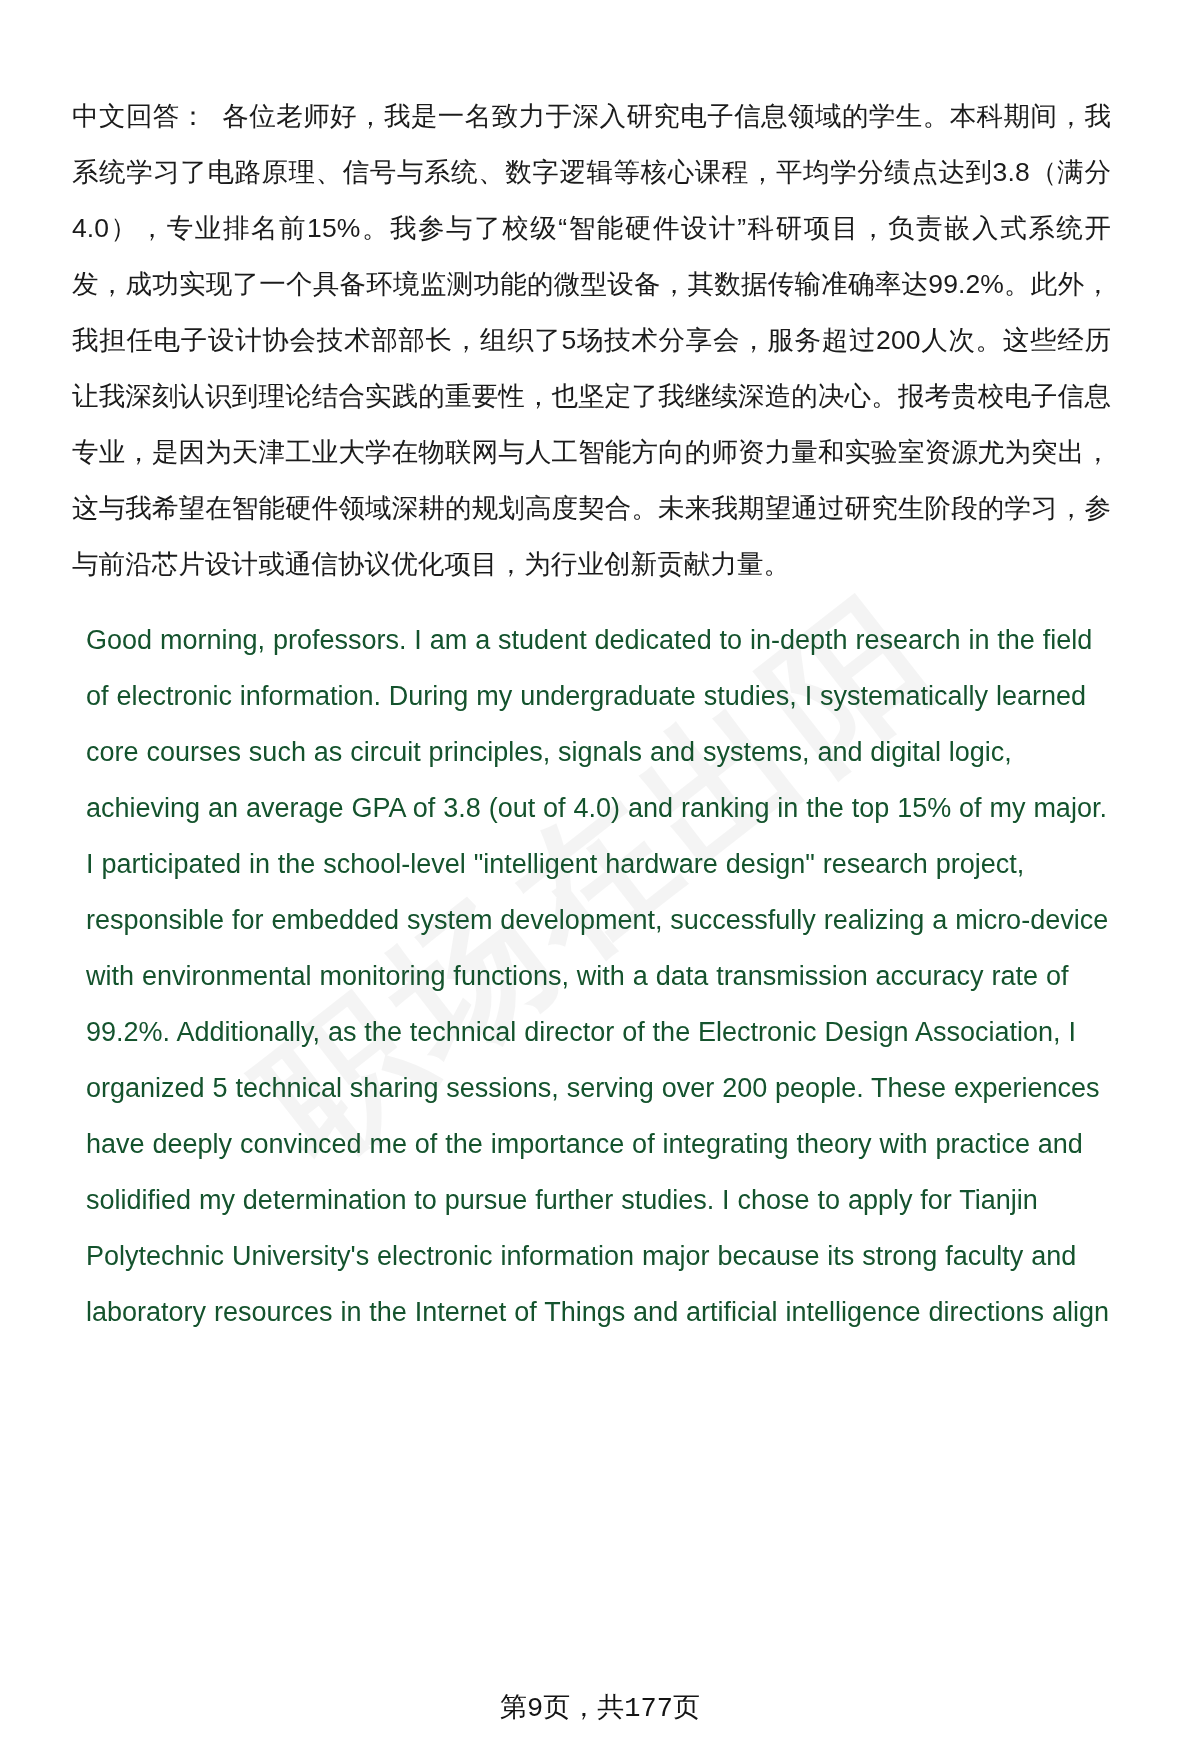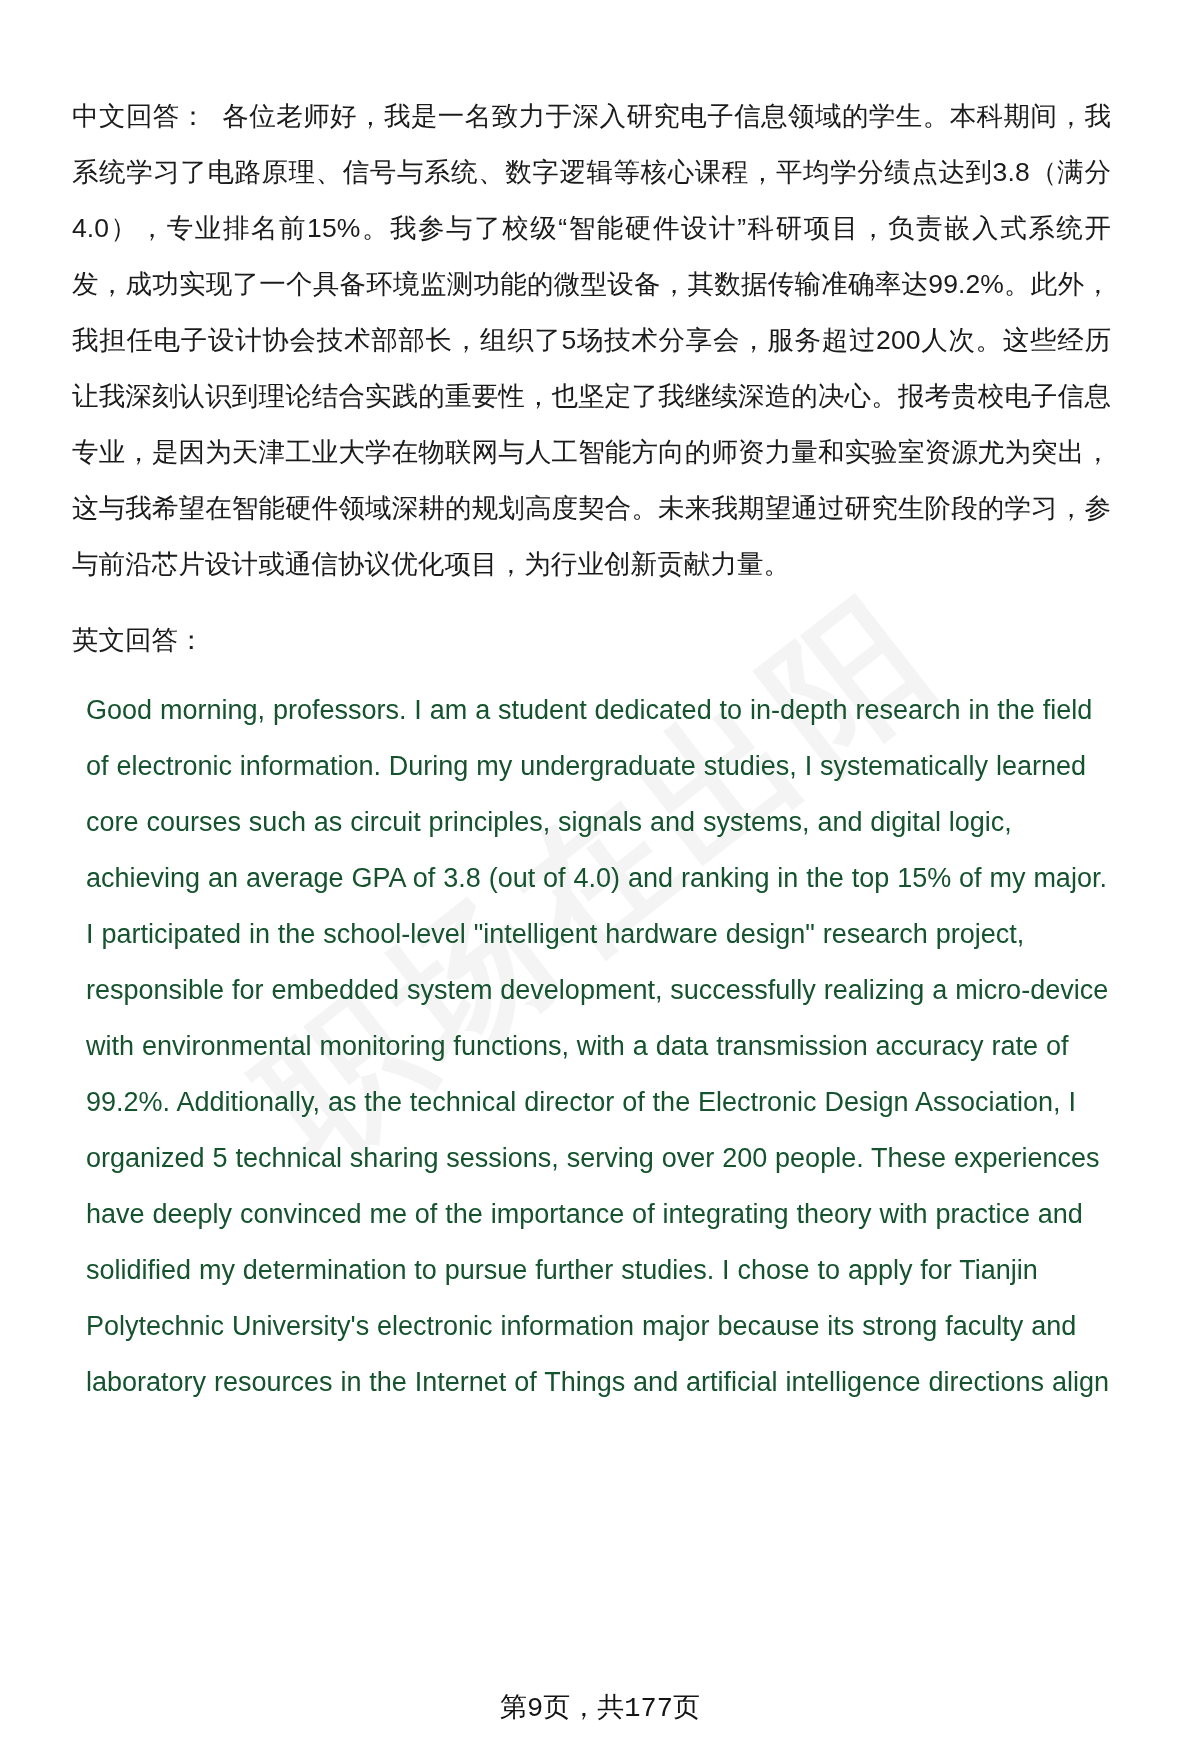--- a/index.html
+++ b/index.html
@@ -86,21 +86,20 @@
 <div class="page">
 
   <div class="watermark">
     <span>职场在出阳</span>
   </div>
 
   <div class="content">
 
     <p class="para para-zh"><span>中文回答：</span>&nbsp;&nbsp;<span>各位老师好，我是一名致力于深入研究电子信息领域的学生。本科期间，我系统学习了电路原理、信号与系统、数字逻辑等核心课程，平均学分绩点达到3.8（满分4.0），专业排名前15%。我参与了校级“智能硬件设计”科研项目，负责嵌入式系统开发，成功实现了一个具备环境监测功能的微型设备，其数据传输准确率达99.2%。此外，我担任电子设计协会技术部部长，组织了5场技术分享会，服务超过200人次。这些经历让我深刻认识到理论结合实践的重要性，也坚定了我继续深造的决心。报考贵校电子信息专业，是因为天津工业大学在物联网与人工智能方向的师资力量和实验室资源尤为突出，这与我希望在智能硬件领域深耕的规划高度契合。未来我期望通过研究生阶段的学习，参与前沿芯片设计或通信协议优化项目，为行业创新贡献力量。</span></p>
 
-    <div class="label-line">英文回答：</div>
 
     <p class="para-en">Good morning, professors. I am a student dedicated to in-depth research in the field of electronic information. During my undergraduate studies, I systematically learned core courses such as circuit principles, signals and systems, and digital logic, achieving an average GPA of 3.8 (out of 4.0) and ranking in the top 15% of my major. I participated in the school-level "intelligent hardware design" research project, responsible for embedded system development, successfully realizing a micro-device with environmental monitoring functions, with a data transmission accuracy rate of 99.2%. Additionally, as the technical director of the Electronic Design Association, I organized 5 technical sharing sessions, serving over 200 people. These experiences have deeply convinced me of the importance of integrating theory with practice and solidified my determination to pursue further studies. I chose to apply for Tianjin Polytechnic University's electronic information major because its strong faculty and laboratory resources in the Internet of Things and artificial intelligence directions align</p>
 
   </div>
 
   <div class="footer">第9页，共177页</div>
 
 </div>
 
 </body></html>

